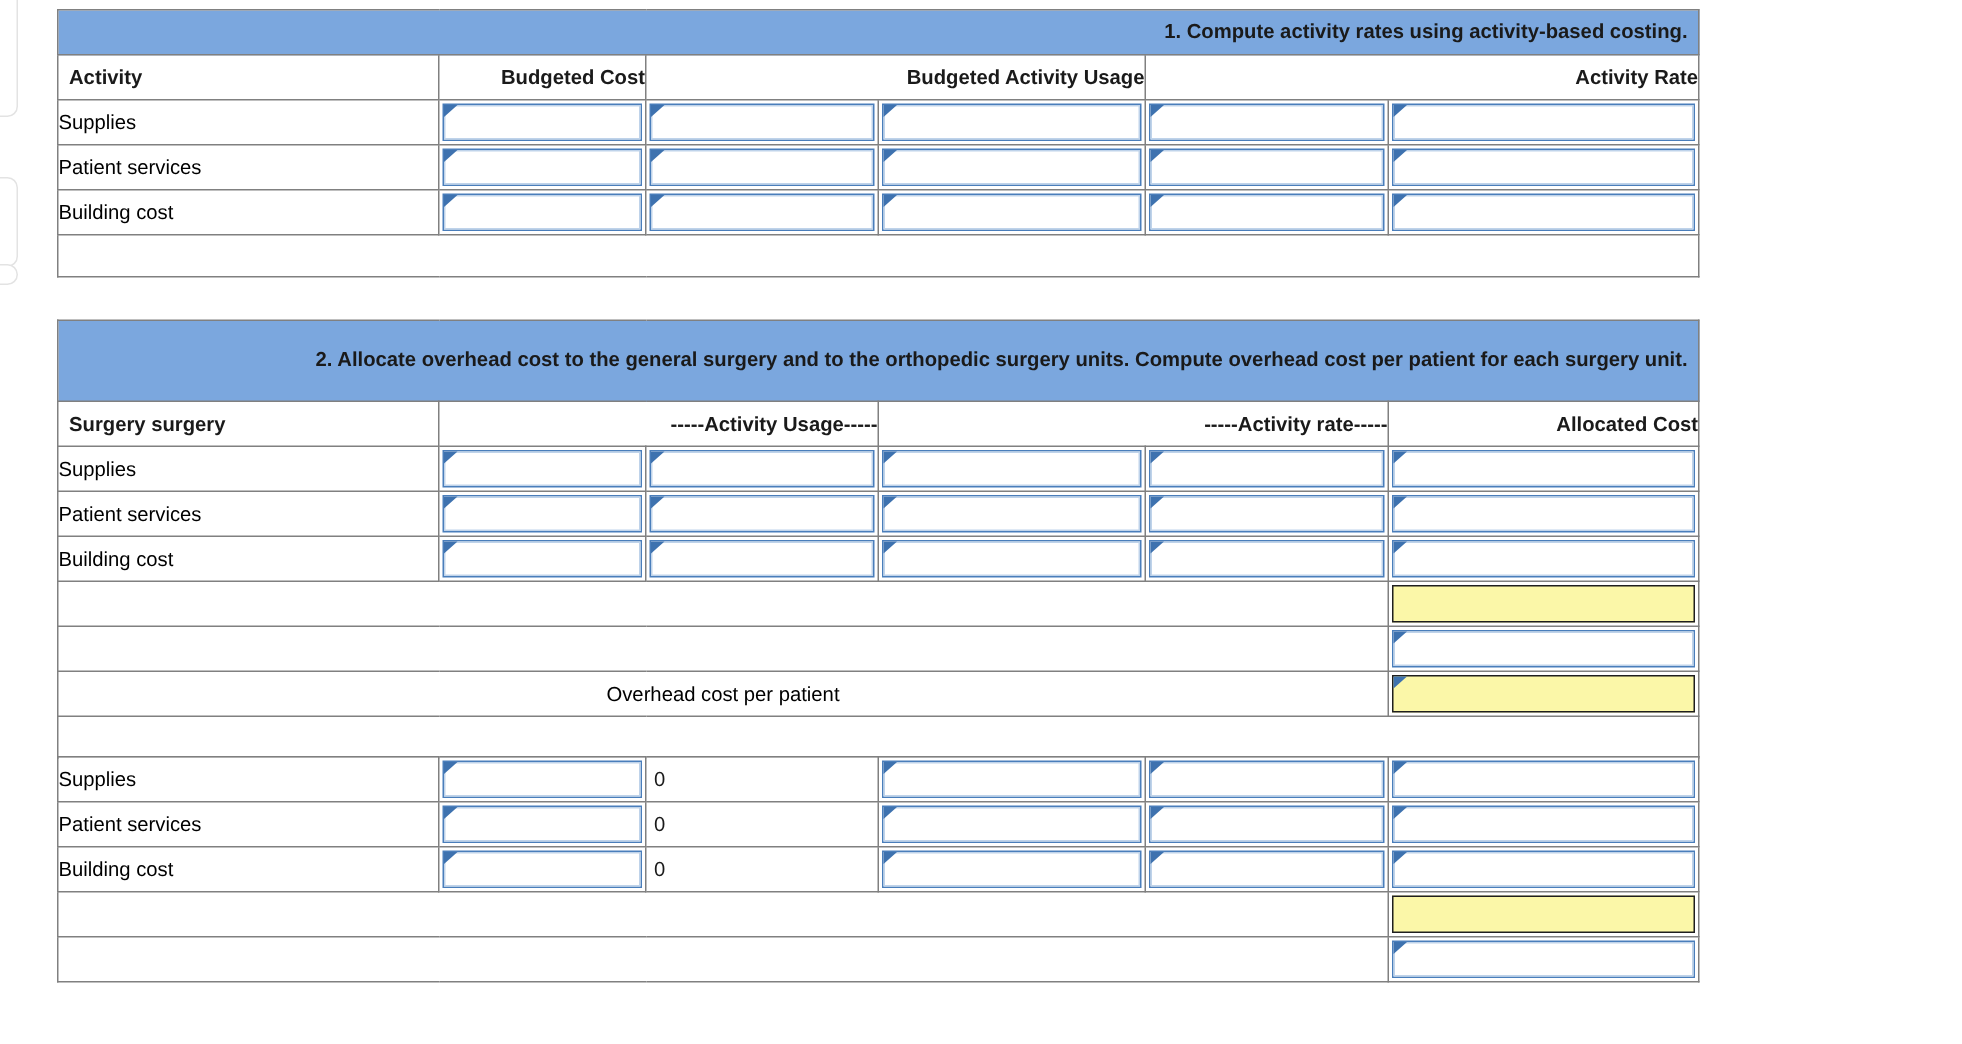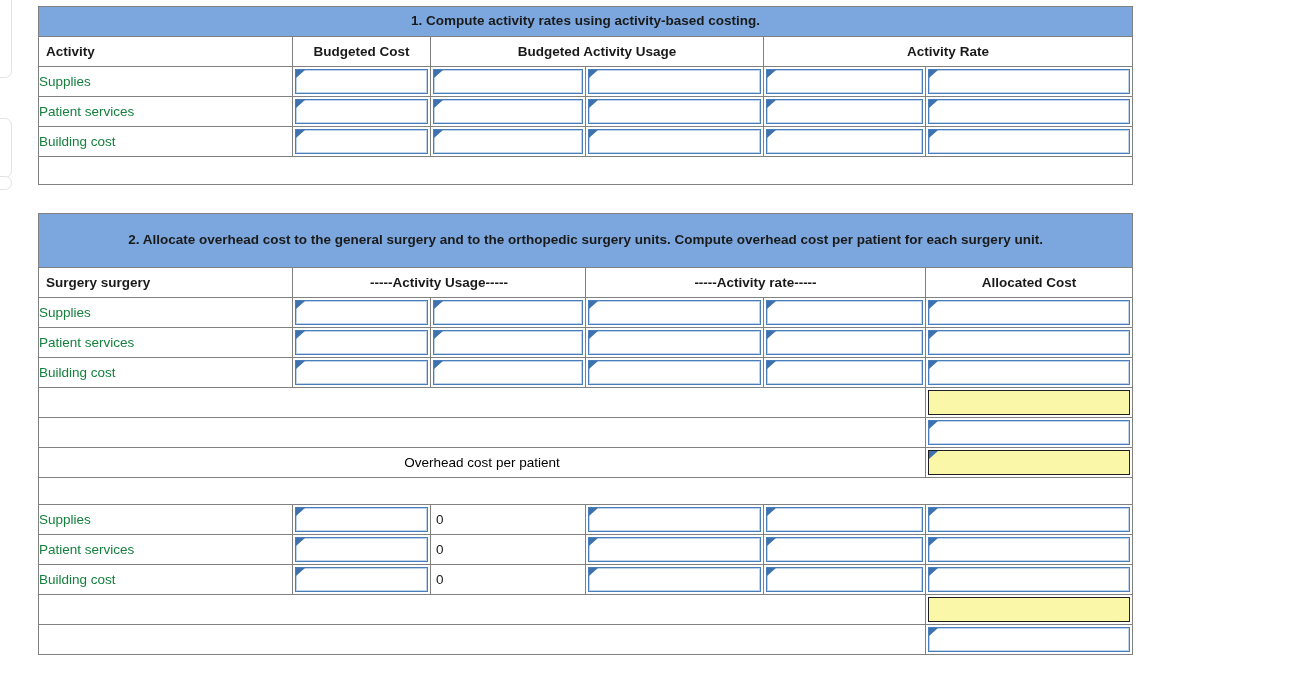--- a/index.html
+++ b/index.html
@@ -52,38 +52,38 @@
     background: #ffffff;
   }
 
   .hdr {
     background: #7BA7DE;
     font-weight: bold;
     font-size: 13.5px;
     color: #1a1a1a;
     margin-left: 20px;
   }
-  .hdr.center { text-align: center; }
+  .hdr.center { text-align: right; }
   .hdr.left  { text-align: left; padding-left: 7px; }
 
   .title-row td {
     background: #7BA7DE;
     font-weight: bold;
     font-size: 13.5px;
-    text-align: center;
+    text-align: right;
     padding: 3px 7px;
     line-height: 1.35;
     color: #1a1a1a;
   }
 
   .rowlabel {
     text-align: left;
     padding-left: 24px;
     font-size: 13.5px;
-    color: #15803d;
+    color: #000000;
     font-weight: normal;
   }
 
   .center-label {
     text-align: center;
     font-size: 13.5px;
     color: #000000;
   }
 
   

